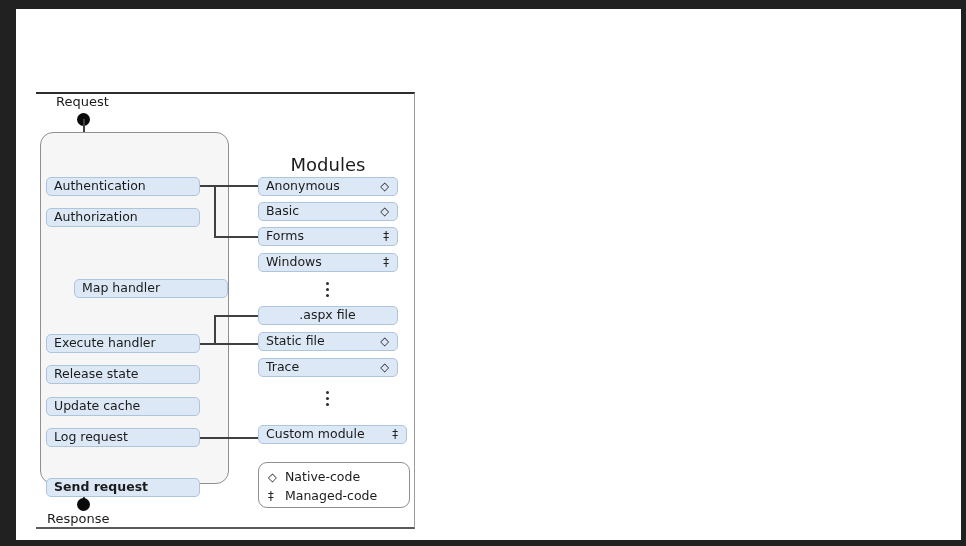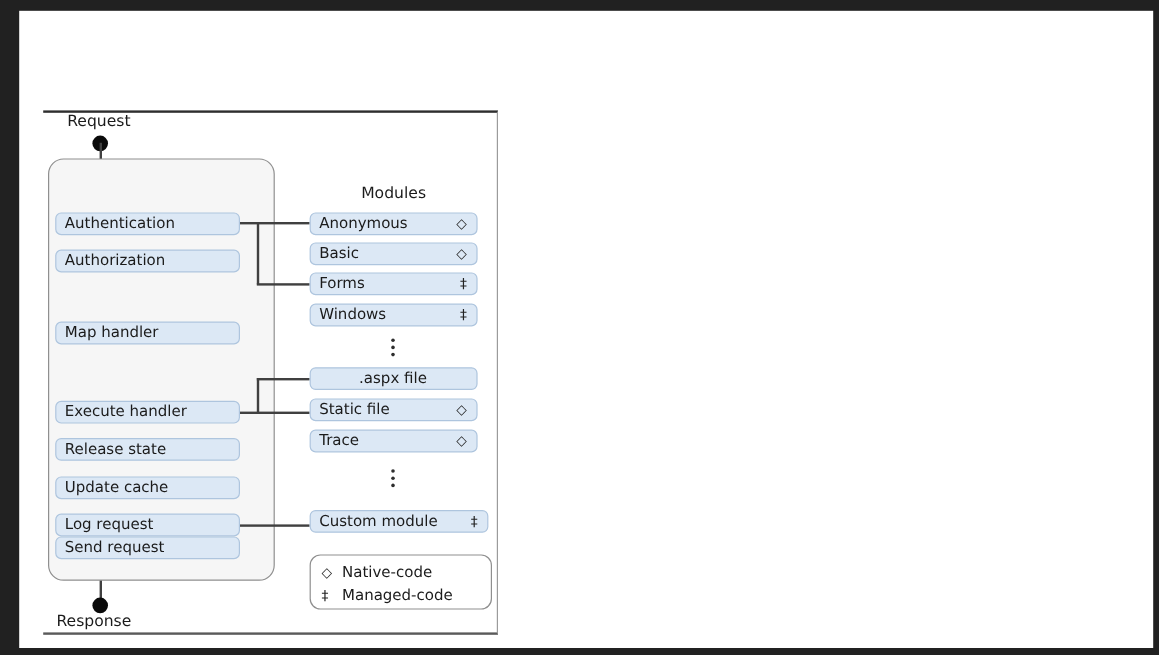--- a/index.html
+++ b/index.html
@@ -43,21 +43,21 @@
   }
   .flow-label{
     position:absolute;font-size:13px;color:#1b1b1b;white-space:nowrap;
   }
   .lc-header{
     position:absolute;left:100px;top:136px;width:113px;
     text-align:right;font-size:13px;line-height:14px;color:#1b1b1b;
   }
   .mod-header{
     position:absolute;left:258px;top:154px;width:140px;
-    text-align:center;font-size:13px;color:#1b1b1b;
+    text-align:center;font-size:18px;color:#1b1b1b;
   }
   .ebox,.mbox{
     position:absolute;height:19px;box-sizing:border-box;
     background:#dce8f5;border:1px solid #aec5de;border-radius:5px;
     font-size:12.5px;color:#1b1b1b;line-height:16.5px;
     white-space:nowrap;overflow:hidden;
   }
   .ebox{left:46px;width:154px;padding:0 0 0 7px;}
   .mbox{
     left:258px;width:140px;
@@ -104,26 +104,26 @@
     <div class="hline" style="left:214px;top:236px;width:44px;"></div>
 
     <div class="hline" style="left:200px;top:343px;width:58px;"></div>
     <div class="vline" style="left:214px;top:315px;height:30px;"></div>
     <div class="hline" style="left:214px;top:315px;width:44px;"></div>
 
     <div class="hline" style="left:200px;top:437px;width:58px;"></div>
 
     <div class="ebox" style="top:177px;">Authentication</div>
     <div class="ebox" style="top:208px;">Authorization</div>
-    <div class="ebox" style="top:268px;">Map handler</div>
+    <div class="ebox" style="top:279px;margin-left:28px;">Map handler</div>
     <div class="ebox" style="top:334px;">Execute handler</div>
     <div class="ebox" style="top:365px;">Release state</div>
     <div class="ebox" style="top:428px;">Log request</div>
     <div class="ebox" style="top:397px;">Update cache</div>
-    <div class="ebox" style="top:447px;">Send request</div>
+    <div class="ebox" style="top:478px;font-weight:bold;">Send request</div>
 
     <div class="mod-header">Modules</div>
 
     <div class="mbox" style="top:177px;">
       <span class="mlabel">Anonymous</span>
       <span class="msym">◇</span>
     </div>
     <div class="mbox" style="top:202px;">
       <span class="mlabel">Basic</span>
       <span class="msym">◇</span>

